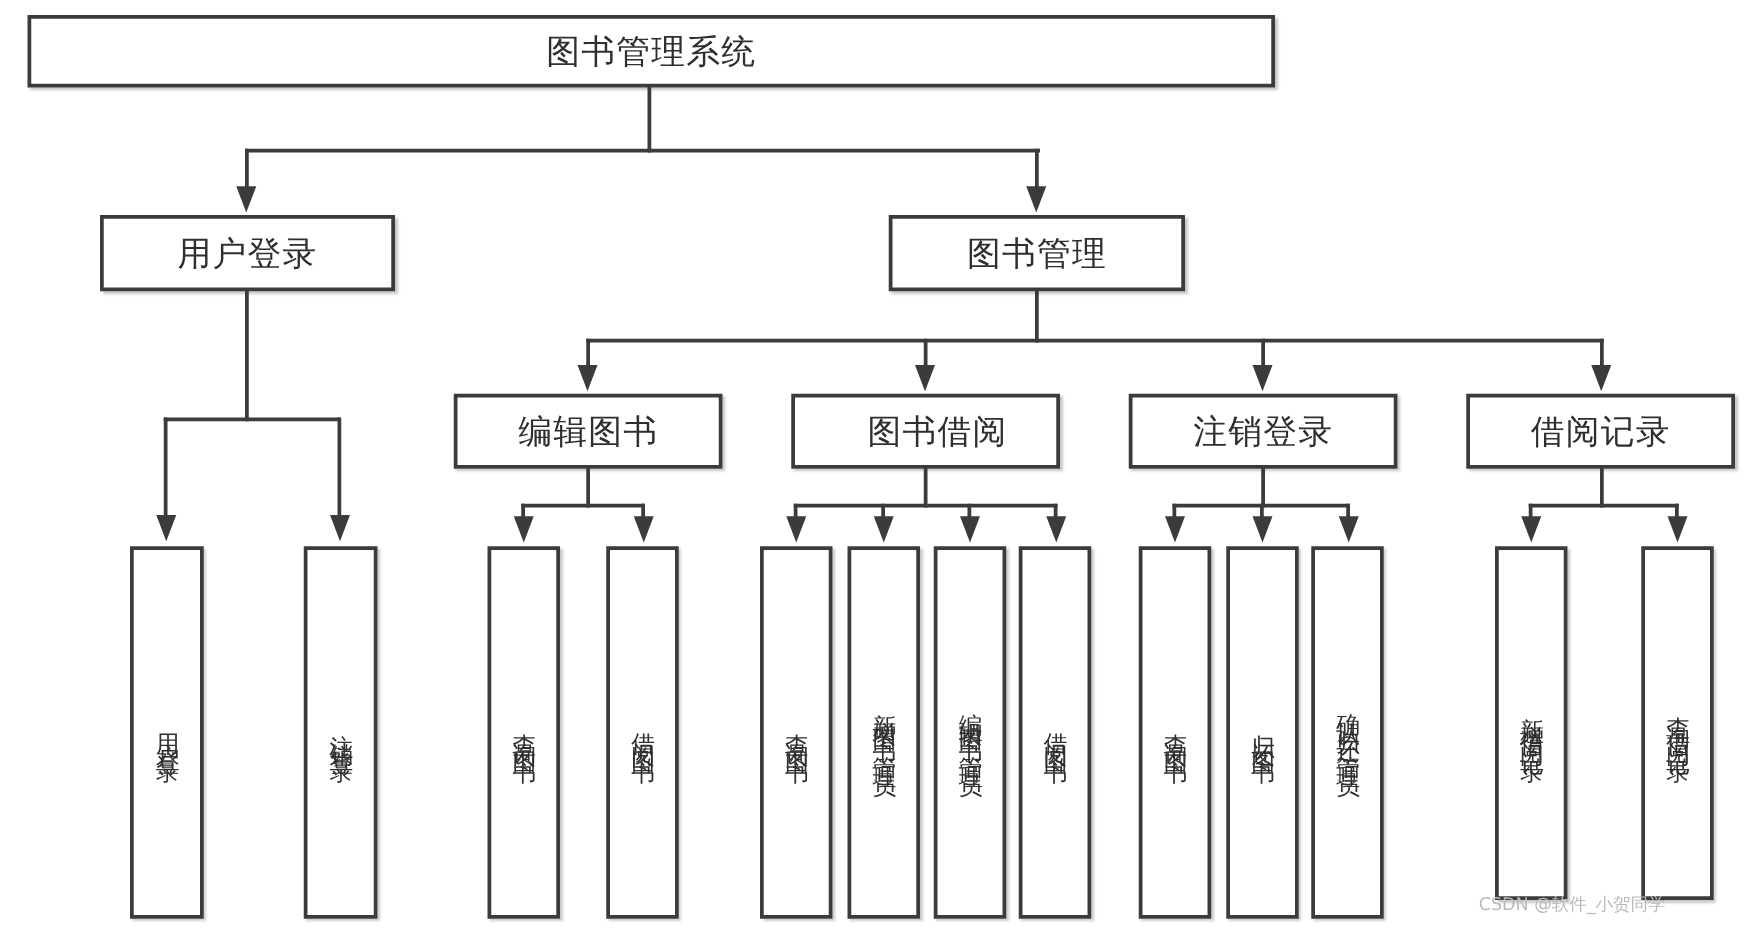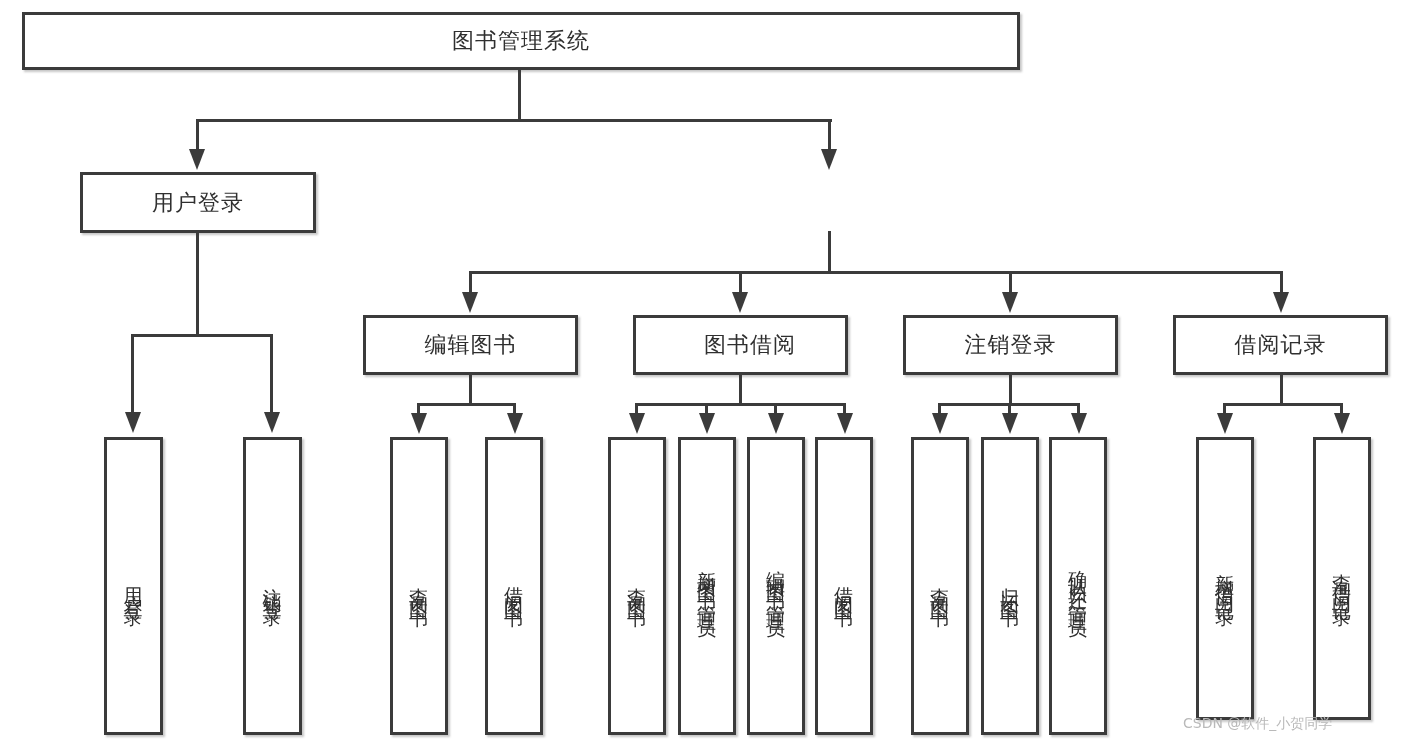--- a/index.html
+++ b/index.html
@@ -18,21 +18,21 @@
   
   .box {
     position: absolute;
     background: #ffffff;
     border: 3px solid #3b3b3b;
     box-shadow: 2px 2px 2px rgba(130,130,130,0.45);
     display: flex;
     align-items: center;
     justify-content: center;
     color: #2f2f2f;
-    font-size: 22px;
+    font-size: 27px;
     box-sizing: border-box;
     letter-spacing: 1px;
   }
   
   .vbox {
     position: absolute;
     background: #ffffff;
     border: 3px solid #3b3b3b;
     box-shadow: 2px 2px 2px rgba(130,130,130,0.45);
     display: flex;
@@ -80,20 +80,23 @@
 
   <div class="line" style="left:518px; top:68px; width:3px; height:54px;"></div>
   <div class="line" style="left:196px; top:119px; width:636px; height:3px;"></div>
   <div class="line" style="left:196px; top:119px; width:3px; height:31px;"></div>
   <div class="line" style="left:828px; top:119px; width:3px; height:31px;"></div>
   <div class="arrow" style="left:189px; top:149px;"></div>
   <div class="arrow" style="left:821px; top:149px;"></div>
 
   <div class="box" style="left:80px; top:172px; width:236px; height:61px;">
     <span>用户登录</span>
+  </div>
+  <div class="box" style="left:711px; top:172px; width:237px; height:61px;">
+    <span>图书管理</span>
   </div>
 
   <div class="line" style="left:196px; top:231px; width:3px; height:106px;"></div>
   <div class="line" style="left:131px; top:334px; width:141px; height:3px;"></div>
   <div class="line" style="left:131px; top:334px; width:3px; height:79px;"></div>
   <div class="line" style="left:270px; top:334px; width:3px; height:79px;"></div>
   <div class="arrow" style="left:125px; top:412px;"></div>
   <div class="arrow" style="left:264px; top:412px;"></div>
 
   <div class="line" style="left:828px; top:231px; width:3px; height:43px;"></div>

